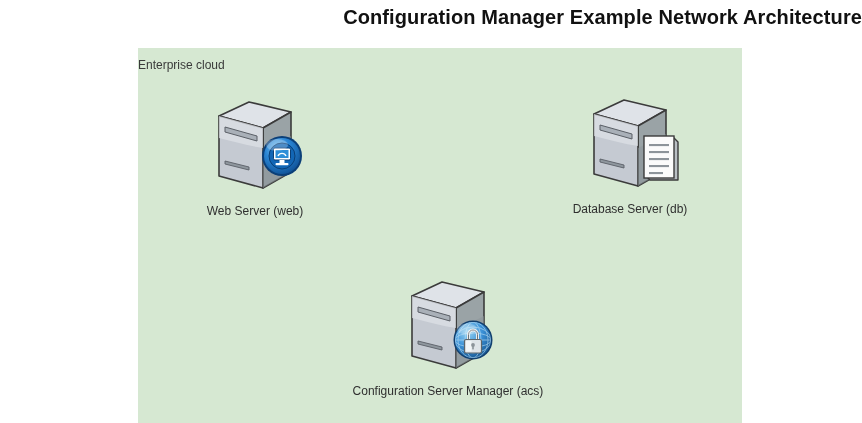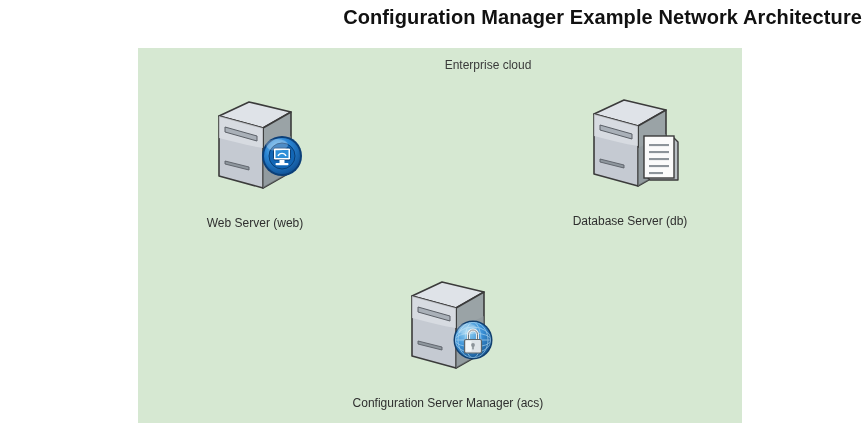--- a/index.html
+++ b/index.html
@@ -36,39 +36,37 @@
     top: 48px;
     width: 604px;
     height: 375px;
     background: #d6e8d2;
   }
   .cloud-label {
     position: absolute;
     left: 0;
     top: 10px;
     width: 604px;
-    text-align: center;
     font-size: 12px;
     color: #3a3a3a;
     white-space: nowrap;
-    padding-left: 48px;
   }
 
   
   .node {
     position: absolute;
   }
   .node-icon {
     position: relative;
     width: 100px;
     height: 100px;
     margin: 0 auto;
   }
   .node-caption {
-    margin-top: 18px;
+    margin-top: 6px;
     text-align: center;
     font-size: 12px;
     color: #2f2f2f;
     white-space: nowrap;
   }
 
   
   #node-web      { left: 17px;  top: 50px;  width: 200px; }
   #node-db       { left: 392px; top: 48px;  width: 200px; }
   #node-acs      { left: 190px; top: 230px; width: 240px; }

